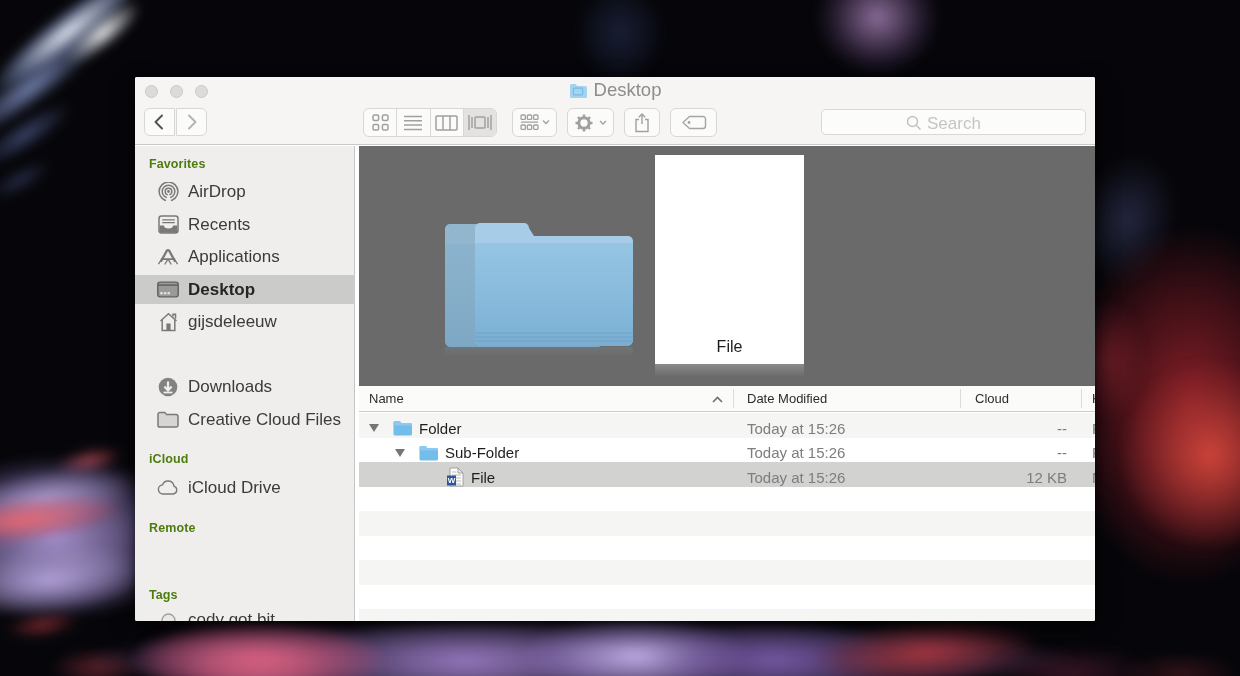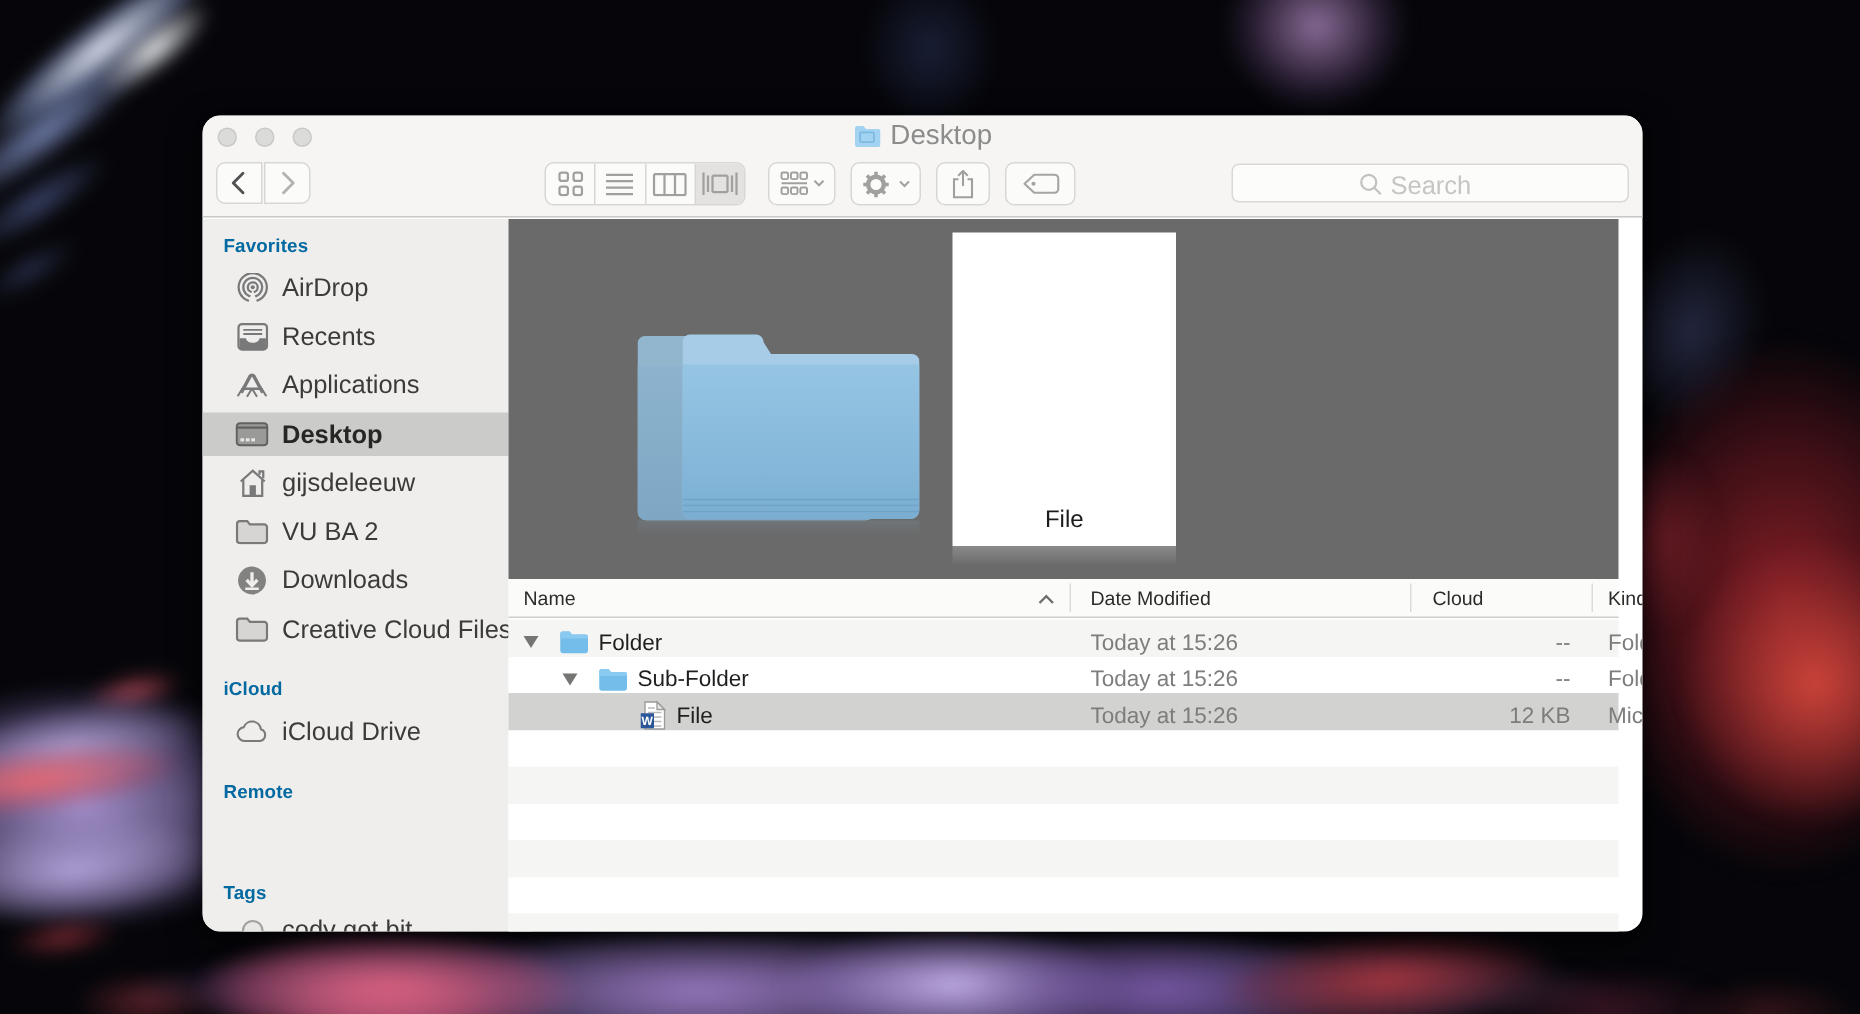--- a/index.html
+++ b/index.html
@@ -1,33 +1,33 @@
 <!DOCTYPE html>
 <html><head><meta charset="utf-8">
 <style>
 html,body{margin:0;padding:0}
 body{width:1240px;height:676px;background:#06060a;overflow:hidden;position:relative;font-family:"Liberation Sans",sans-serif;-webkit-font-smoothing:antialiased}
 .blob{position:absolute;border-radius:50%;filter:blur(5px)}
-.win{position:absolute;left:135px;top:77px;width:960px;height:544px;border-radius:12px;overflow:hidden;background:#fff;box-shadow:0 8px 22px rgba(0,0,0,.5),0 2px 6px rgba(0,0,0,.35)}
+.win{position:absolute;left:135px;top:77px;width:960px;height:544px;border-radius:2px;overflow:hidden;background:#fff;box-shadow:0 8px 22px rgba(0,0,0,.5),0 2px 6px rgba(0,0,0,.35)}
 .toolbar{position:absolute;left:0;top:0;width:960px;height:68px;background:#f6f5f4;border-bottom:1px solid #c9c8c6;box-sizing:border-box}
 .tl{position:absolute;top:7.5px;width:13px;height:13px;border-radius:50%;background:#dbdbda;border:1px solid #c9c9c8;box-sizing:border-box}
 .navbtn{position:absolute;top:31px;width:31px;height:28px;background:#fbfbfa;border:1px solid #d8d7d6;box-sizing:border-box}
 .title{position:absolute;top:1px;left:380px;width:200px;height:24px;text-align:center;font-size:18.5px;color:#8c8c8c;line-height:24px}
 .seg{position:absolute;top:31px;left:228px;width:134px;height:29px;background:#fbfbfa;border:1px solid #d8d7d6;border-radius:6px;box-sizing:border-box;display:flex}
 .seg>div{flex:1;border-right:1px solid #d8d7d6;display:flex;align-items:center;justify-content:center}
 .seg>div:last-child{border-right:none;border-radius:0 5px 5px 0;background:#e3e2e1}
 .tbtn{position:absolute;top:31px;height:29px;background:#fbfbfa;border:1px solid #d8d7d6;border-radius:6px;box-sizing:border-box;display:flex;align-items:center;justify-content:center}
 .search{position:absolute;top:32px;left:686px;width:265px;height:26px;background:#fcfcfb;border:1px solid #d9d8d7;border-radius:5px;box-sizing:border-box;color:#c5c5c4;font-size:17px}
 .side{position:absolute;left:0;top:69px;width:220px;height:475px;background:#efeeec;border-right:1px solid rgba(0,0,0,.17);box-sizing:border-box}
-.shead{position:absolute;left:14px;font-size:12.5px;font-weight:bold;color:#0369a1;letter-spacing:.1px}
+.shead{position:absolute;left:14px;font-size:12.5px;font-weight:bold;color:#4d7c0f;letter-spacing:.1px}
 .sitem{position:absolute;left:0;width:220px;height:29px;display:flex;align-items:center}
 .sitem .ic{width:22px;height:22px;margin-left:22px;margin-right:9px;flex:0 0 22px;display:flex;align-items:center;justify-content:center}
 .sitem .tx{font-size:17px;color:#3b3b39;white-space:nowrap}
 .sel{background:#cbcbca}
-.content{position:absolute;left:204px;top:69px;width:740px;height:475px;background:#fff}
+.content{position:absolute;left:224px;top:69px;width:740px;height:475px;background:#fff}
 .cover{position:absolute;left:0;top:0;width:740px;height:240px;background:#6a6a6a}
 .lhead{position:absolute;left:0;top:240px;width:740px;height:26px;background:#fbfbfa;border-bottom:1px solid #cecdcc;box-sizing:border-box;font-size:13px;color:#2c2c2a}
 .vline{position:absolute;top:3px;height:19px;width:1px;background:#dcdbda}
 .row{position:absolute;left:0;width:740px;height:24.5px}
 .rowc{position:absolute;top:3px;height:24.5px;display:flex;align-items:center;font-size:15px;color:#1f1f1d;white-space:nowrap}
 .dim{color:#7d7d7b}
 .tri{width:0;height:0;border-left:5.5px solid transparent;border-right:5.5px solid transparent;border-top:8px solid #757573}
 </style></head>
 <body>
 
@@ -237,28 +237,20 @@
             <g fill="none" stroke="#79797a" stroke-width="1.5">
               <path d="M2.5 9 L10.5 1.8 L18.5 9"></path>
               <path d="M4.2 8 V18.5 H16.8 V8"></path>
               <path d="M15 4.5 V2.2 H17.5 V6.8"></path>
             </g>
             <rect x="8.4" y="11.5" width="4.2" height="7" fill="#79797a"></rect>
           </svg>
         </span>
         <span class="tx">gijsdeleeuw</span>
       </div>
-    <div class="sitem" style="top:194px">
-        <span class="ic">
-          <svg width="22" height="17" viewBox="0 0 22 17">
-            <path d="M1 3.2 a1.8 1.8 0 0 1 1.8 -1.8 h5 l1.8 2.2 h9.6 a1.8 1.8 0 0 1 1.8 1.8 v8.8 a1.8 1.8 0 0 1 -1.8 1.8 h-16.4 a1.8 1.8 0 0 1 -1.8 -1.8 z" fill="#d6d5d3" stroke="#79797a" stroke-width="1.5"></path>
-          </svg>
-        </span>
-        <span class="tx">VU BA 2</span>
-      </div>
     <div class="sitem" style="top:226.5px">
         <span class="ic">
           <svg width="20" height="20" viewBox="0 0 20 20">
             <circle cx="10" cy="10" r="9.3" fill="#828281"></circle>
             <path d="M10 4.5 V13 M6.4 9.6 L10 13.4 L13.6 9.6" fill="none" stroke="#efeeec" stroke-width="2.2"></path>
             <path d="M5.5 15.5 H14.5" stroke="#efeeec" stroke-width="1.8"></path>
           </svg>
         </span>
         <span class="tx">Downloads</span>
       </div>

